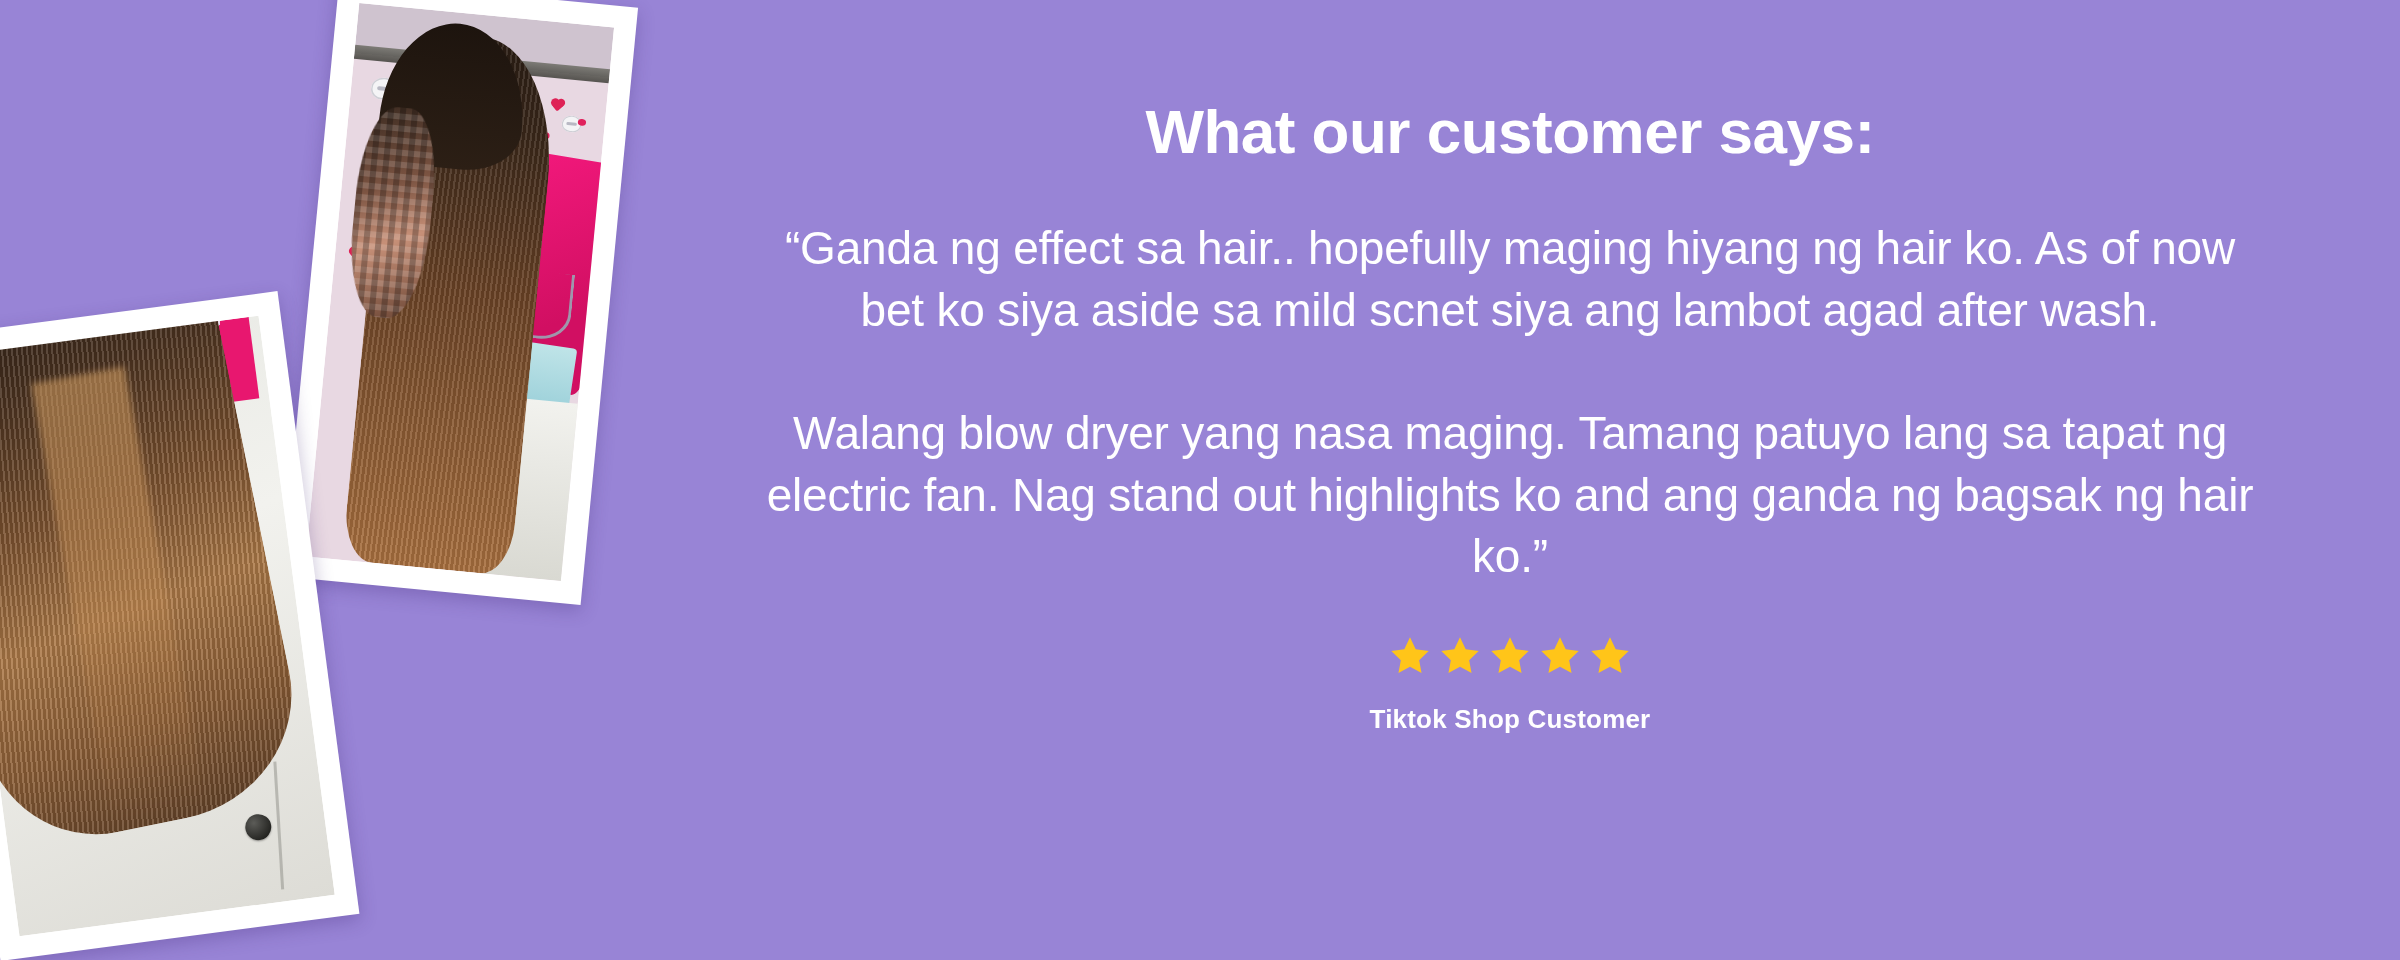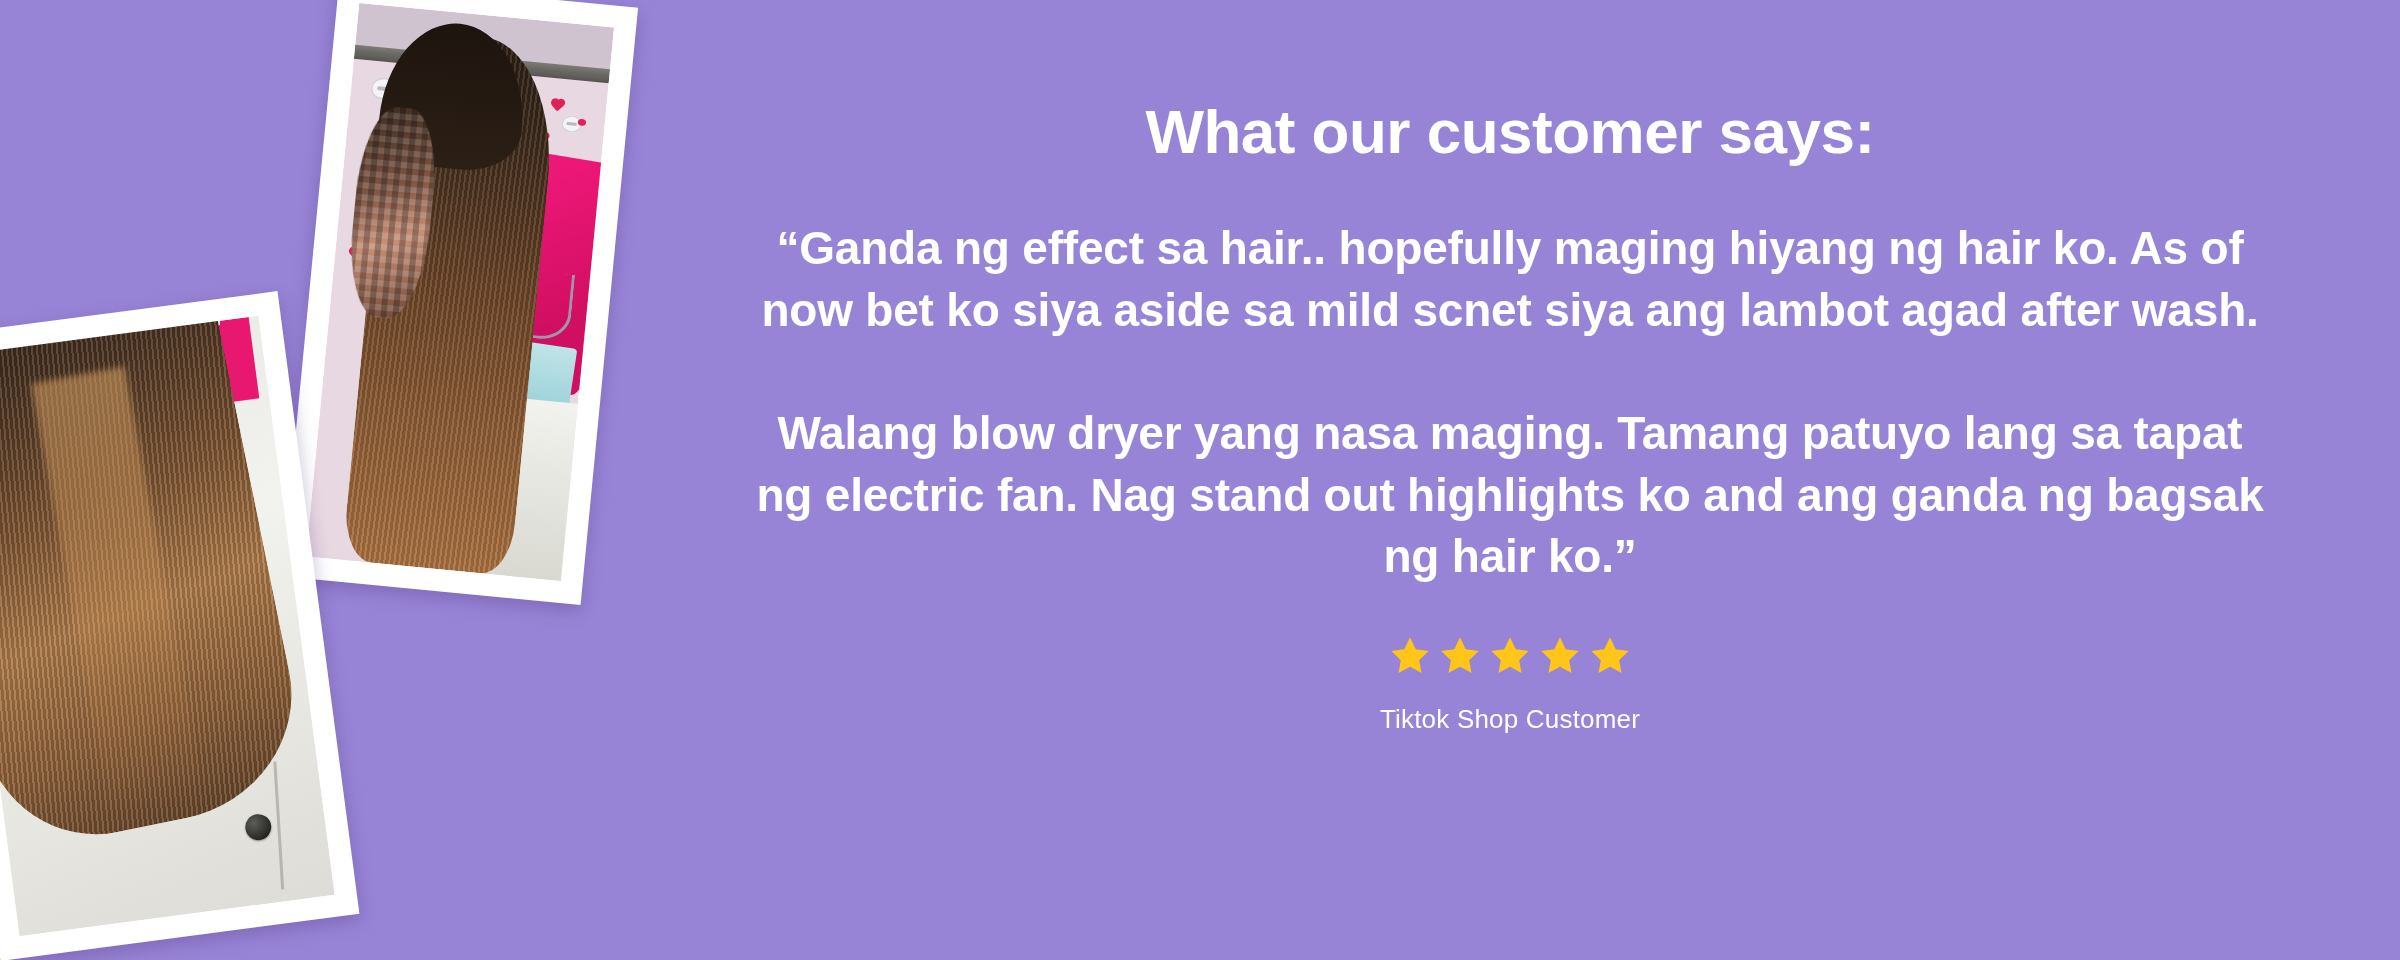--- a/index.html
+++ b/index.html
@@ -231,21 +231,21 @@
     white-space:nowrap;
   }
 
   .quote-block {
     margin-top:52px;
     width:1510px;
   }
 
   .quote-para {
     font-size:46px;
-    font-weight:700;
+    font-weight:400;
     line-height:1.34;
     letter-spacing:-0.2px;
   }
 
   .quote-para + .quote-para { margin-top:1.34em; }
 
   .stars {
     margin-top:46px;
     display:flex;
     gap:6px;
@@ -254,21 +254,21 @@
   }
 
   .star {
     width:44px; height:44px;
     display:block;
   }
 
   .attribution {
     margin-top:26px;
     font-size:26px;
-    font-weight:400;
+    font-weight:700;
     letter-spacing:0.2px;
     color:#ffffff;
   }
 </style>
 </head>
 <body style="background: rgb(152, 132, 214);">
 
 <div class="collage">
 
   <div class="photo-frame photo-top" style="background: rgb(255, 255, 255); transform: rotate(5.5deg);">

